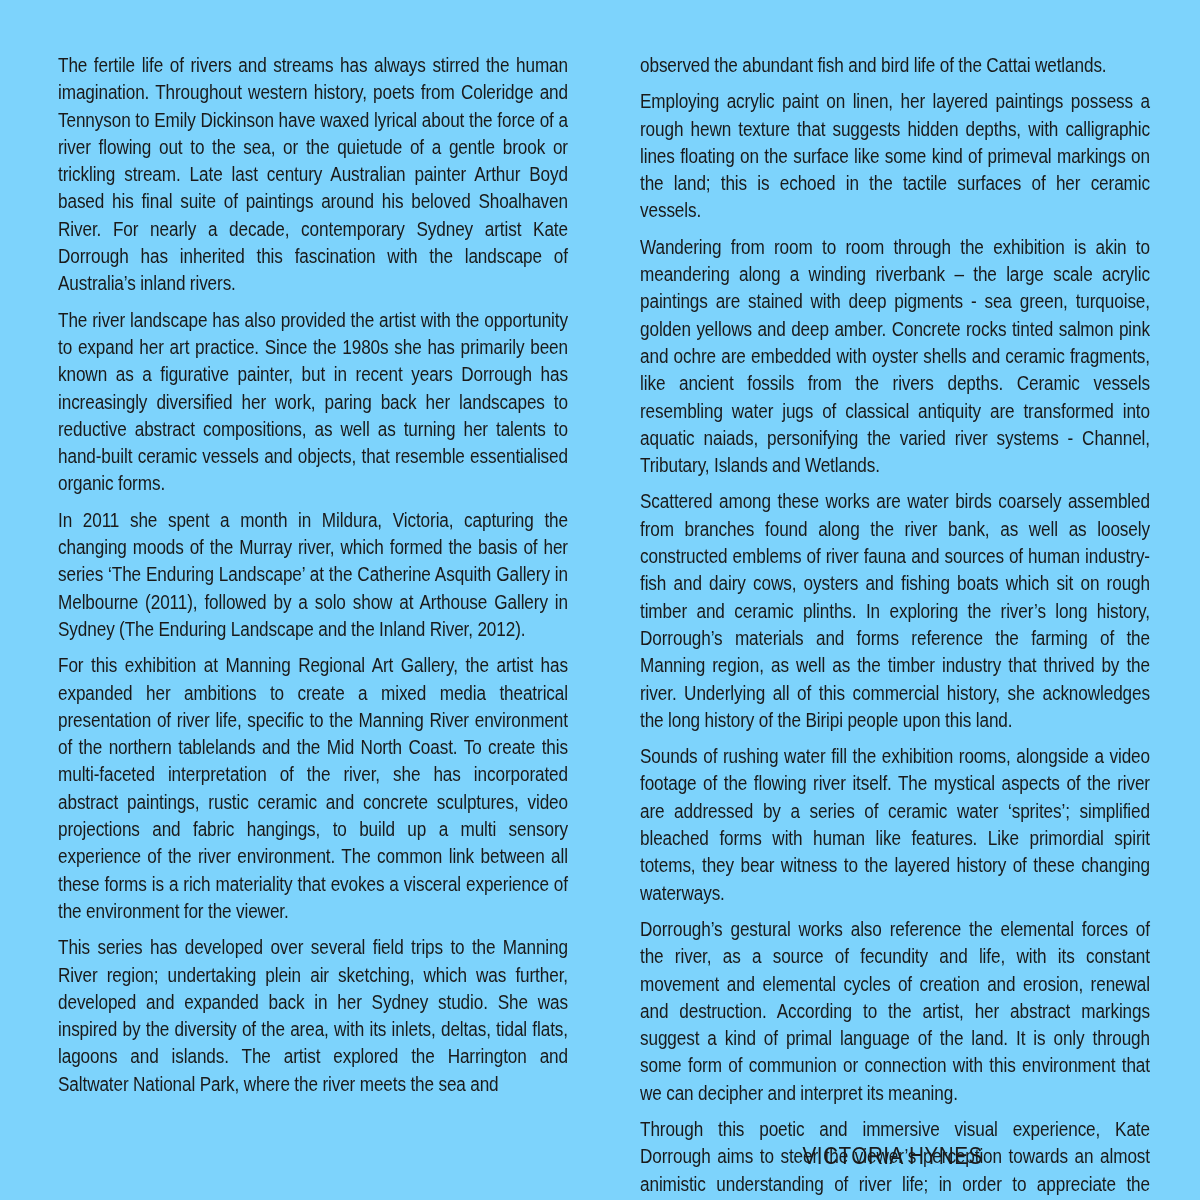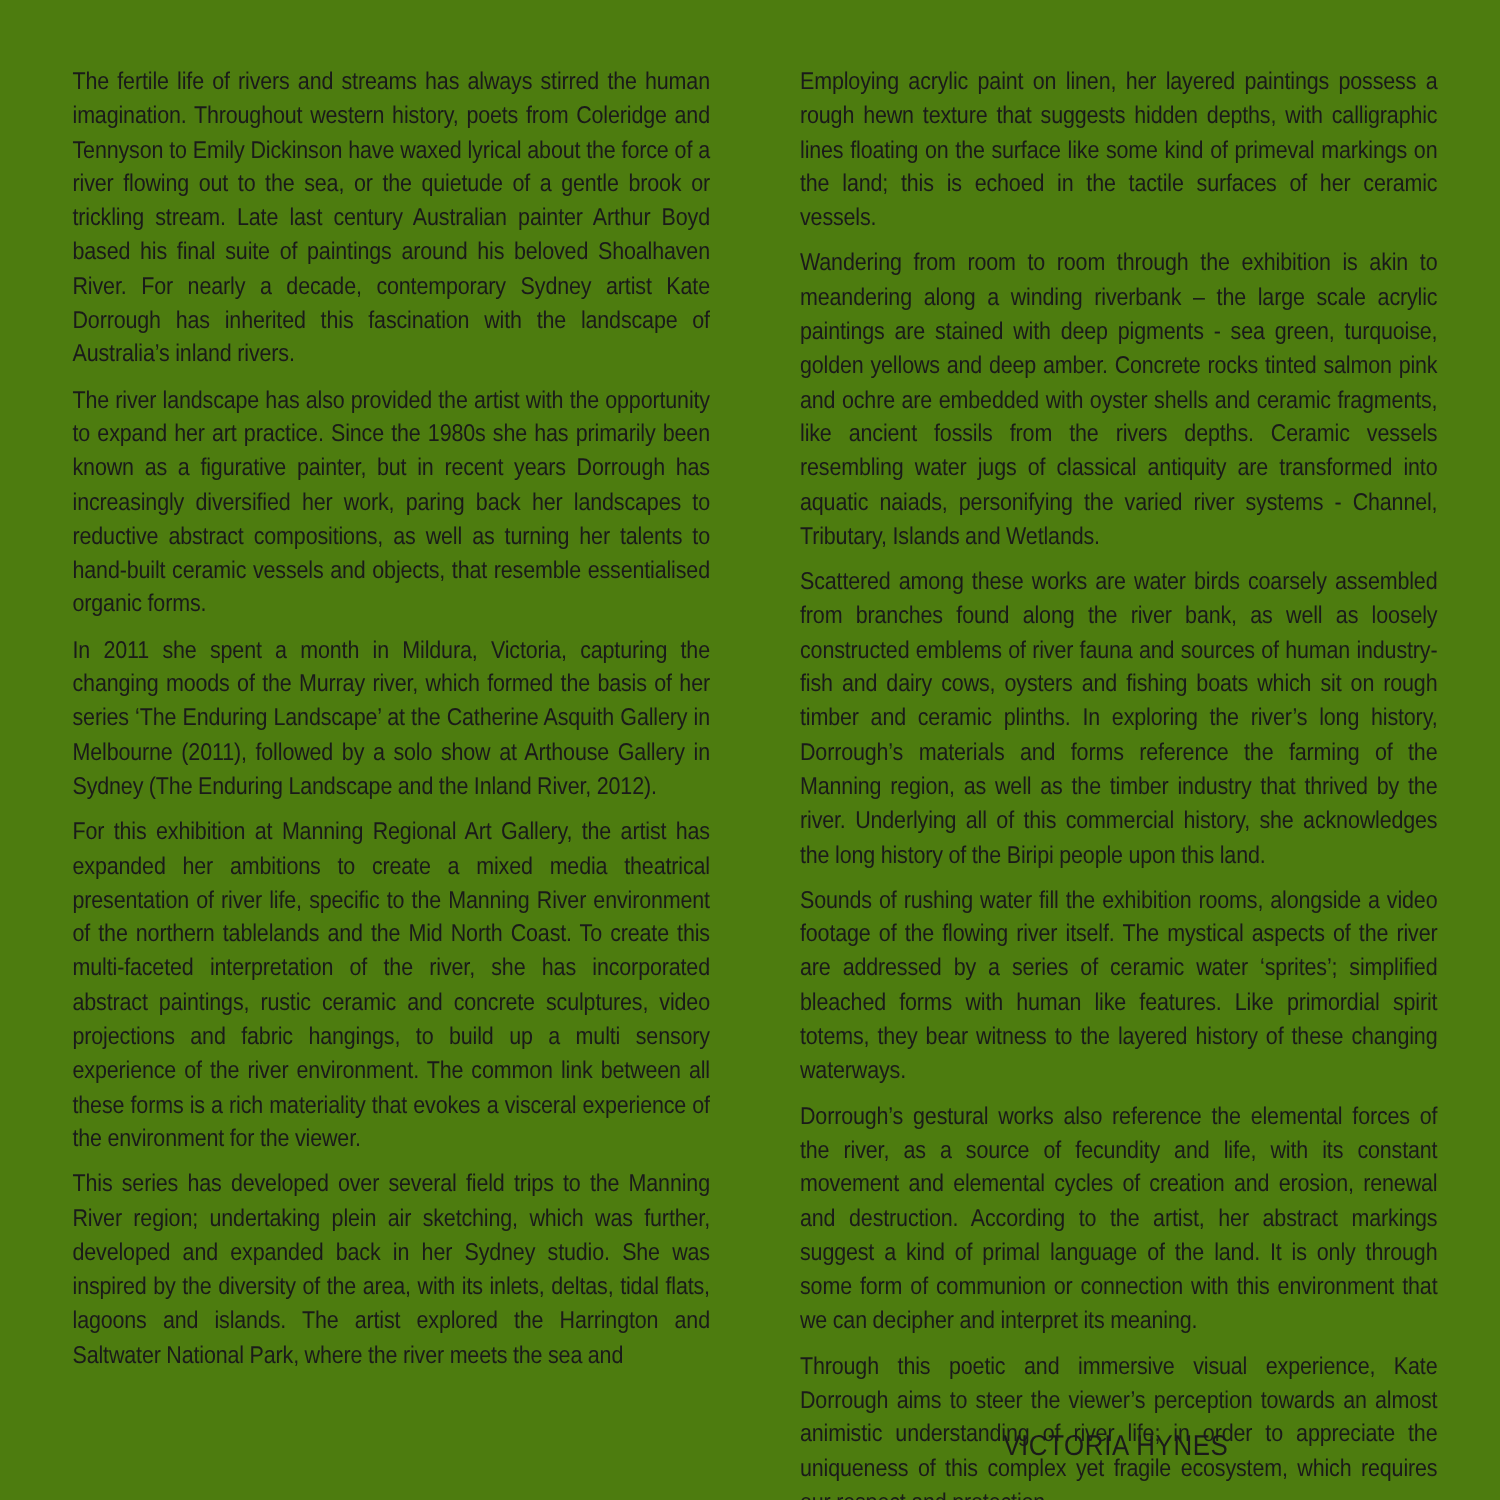--- a/index.html
+++ b/index.html
@@ -5,21 +5,21 @@
 <style>
   html, body {
     margin: 0;
     padding: 0;
     background: #ffffff;
   }
   .page {
     position: relative;
     width: 1200px;
     height: 1200px;
-    background: #4d7c0f;
+    background: #7dd3fc;
     box-sizing: border-box;
     overflow: hidden;
     font-family: "Liberation Sans", "DejaVu Sans", sans-serif;
     color: #1a1a1a;
   }
   .columns {
     position: absolute;
     left: 58px;
     top: 52px;
     width: 1084px;
@@ -92,20 +92,23 @@
       <p class="para">
           <span class="squeeze">For this exhibition at Manning Regional Art Gallery, the artist has expanded her ambitions to create a mixed media theatrical presentation of river life, specific to the Manning River environment of the northern tablelands and the Mid North Coast. To create this multi-faceted interpretation of the river, she has incorporated abstract paintings, rustic ceramic and concrete sculptures, video projections and fabric hangings, to build up a multi sensory experience of the river environment. The common link between all these forms is a rich materiality that evokes a visceral experience of the environment for the viewer.</span>
         </p>
       <p class="para">
           <span class="squeeze">This series has developed over several field trips to the Manning River region; undertaking plein air sketching, which was further, developed and expanded back in her Sydney studio. She was inspired by the diversity of the area, with its inlets, deltas, tidal flats, lagoons and islands. The artist explored the Harrington and Saltwater National Park, where the river meets the sea and</span>
         </p>
     </div>
 
     <div class="col">
       <p class="para">
+          <span class="squeeze">observed the abundant fish and bird life of the Cattai wetlands.</span>
+        </p>
+      <p class="para">
           <span class="squeeze">Employing acrylic paint on linen, her layered paintings possess a rough hewn texture that suggests hidden depths, with calligraphic lines floating on the surface like some kind of primeval markings on the land; this is echoed in the tactile surfaces of her ceramic vessels.</span>
         </p>
       <p class="para">
           <span class="squeeze">Wandering from room to room through the exhibition is akin to meandering along a winding riverbank – the large scale acrylic paintings are stained with deep pigments - sea green, turquoise, golden yellows and deep amber. Concrete rocks tinted salmon pink and ochre are embedded with oyster shells and ceramic fragments, like ancient fossils from the rivers depths. Ceramic vessels resembling water jugs of classical antiquity are transformed into aquatic naiads, personifying the varied river systems - Channel, Tributary, Islands and Wetlands.</span>
         </p>
       <p class="para">
           <span class="squeeze">Scattered among these works are water birds coarsely assembled from branches found along the river bank, as well as loosely constructed emblems of river fauna and sources of human industry- fish and dairy cows, oysters and fishing boats which sit on rough timber and ceramic plinths. In exploring the river’s long history, Dorrough’s materials and forms reference the farming of the Manning region, as well as the timber industry that thrived by the river. Underlying all of this commercial history, she acknowledges the long history of the Biripi people upon this land.</span>
         </p>
       <p class="para">
           <span class="squeeze">Sounds of rushing water fill the exhibition rooms, alongside a video footage of the flowing river itself. The mystical aspects of the river are addressed by a series of ceramic water ‘sprites’; simplified bleached forms with human like features. Like primordial spirit totems, they bear witness to the layered history of these changing waterways.</span>

